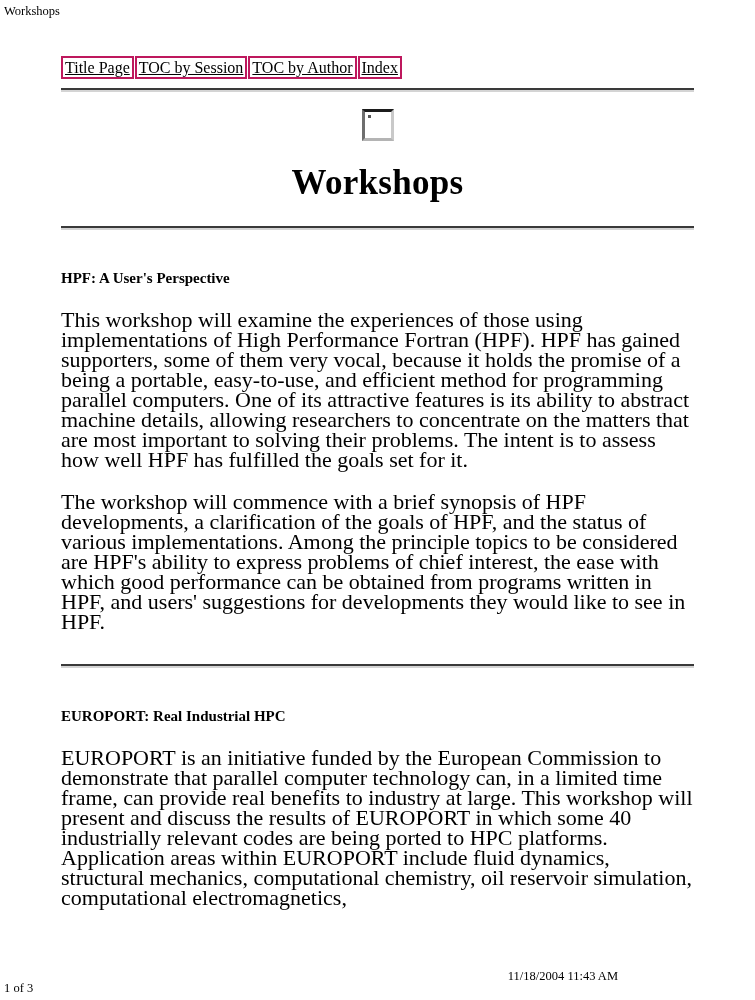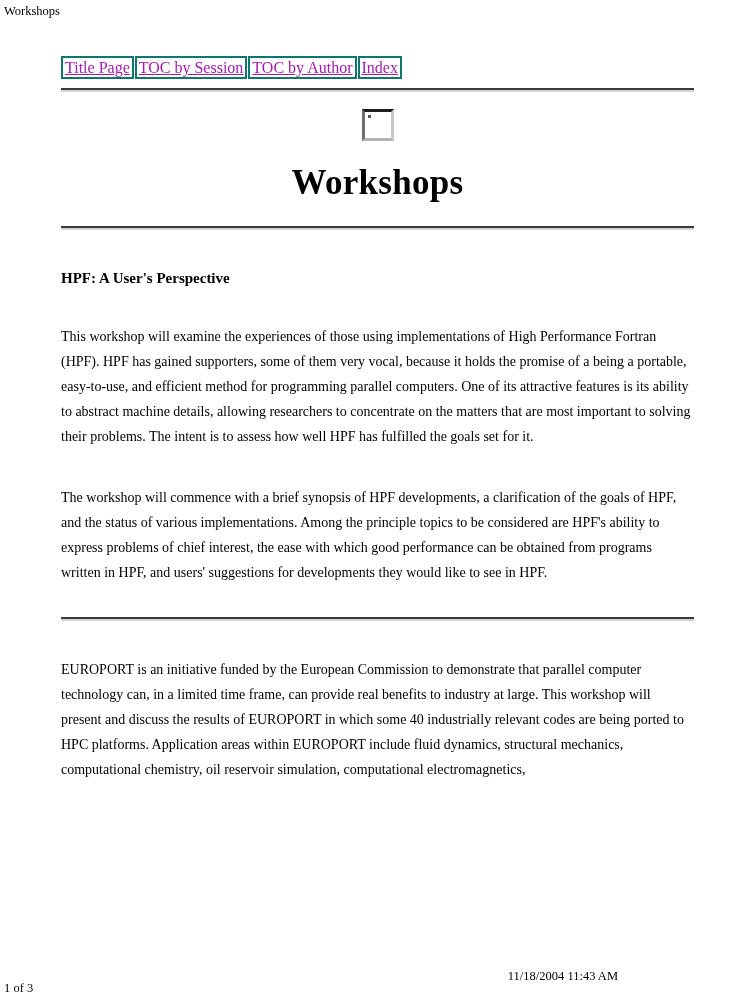--- a/index.html
+++ b/index.html
@@ -70,27 +70,27 @@
 
   
   .navbar {
     font-size: 0;
     white-space: nowrap;
     margin: 0 0 6px 0;
     padding: 0;
   }
   .navlink {
     display: inline-block;
-    border: 2px solid #0f766e;
+    border: 2px solid #be185d;
     padding: 0 2px 0 2px;
     margin: 0 1px 0 0;
     font-family: "Liberation Serif", "DejaVu Serif", serif;
     font-size: 16px;
     line-height: 19px;
-    color: #a21caf;
+    color: #000000;
     text-decoration: underline;
     background: #ffffff;
     vertical-align: top;
     cursor: pointer;
   }
 
   
   .hr3d {
     height: 0;
     border: 0;
@@ -141,23 +141,23 @@
   }
 
   
   h3.sect-title {
     font-size: 15px;
     font-weight: bold;
     margin: 38px 0 0 0;
     line-height: 20px;
   }
   p.body {
-    font-size: 14px;
-    line-height: 25px;
-    margin: 36px 0 0 0;
+    font-size: 22px;
+    line-height: 20px;
+    margin: 22px 0 0 0;
     text-align: left;
   }
   p.byline {
     font-size: 16.5px;
     line-height: 21.5px;
     margin: 23px 0 0 0;
   }
 </style>
 </head>
 <body>
@@ -181,20 +181,21 @@
   <div class="page-title">Workshops</div>
 
   <hr class="hr3d hr-mid">
 
   <h3 class="sect-title">HPF: A User's Perspective</h3>
   <p class="body">This workshop will examine the experiences of those using implementations of High Performance Fortran (HPF). HPF has gained supporters, some of them very vocal, because it holds the promise of a being a portable, easy-to-use, and efficient method for programming parallel computers. One of its attractive features is its ability to abstract machine details, allowing researchers to concentrate on the matters that are most important to solving their problems. The intent is to assess how well HPF has fulfilled the goals set for it.</p>
   <p class="body">The workshop will commence with a brief synopsis of HPF developments, a clarification of the goals of HPF, and the status of various implementations. Among the principle topics to be considered are HPF's ability to express problems of chief interest, the ease with which good performance can be obtained from programs written in HPF, and users' suggestions for developments they would like to see in HPF.</p>
 
   <hr class="hr3d hr-sect">
 
+  <h3 class="sect-title">EUROPORT: Real Industrial HPC</h3>
   <p class="body">EUROPORT is an initiative funded by the European Commission to demonstrate that parallel computer technology can, in a limited time frame, can provide real benefits to industry at large. This workshop will present and discuss the results of EUROPORT in which some 40 industrially relevant codes are being ported to HPC platforms. Application areas within EUROPORT include fluid dynamics, structural mechanics, computational chemistry, oil reservoir simulation, computational electromagnetics,</p>
 
 </div>
 
 <div class="print-footer">
   <span class="pf-left">1 of 3</span>
   <span class="pf-right">11/18/2004 11:43 AM</span>
 </div>
 
 </body></html>

